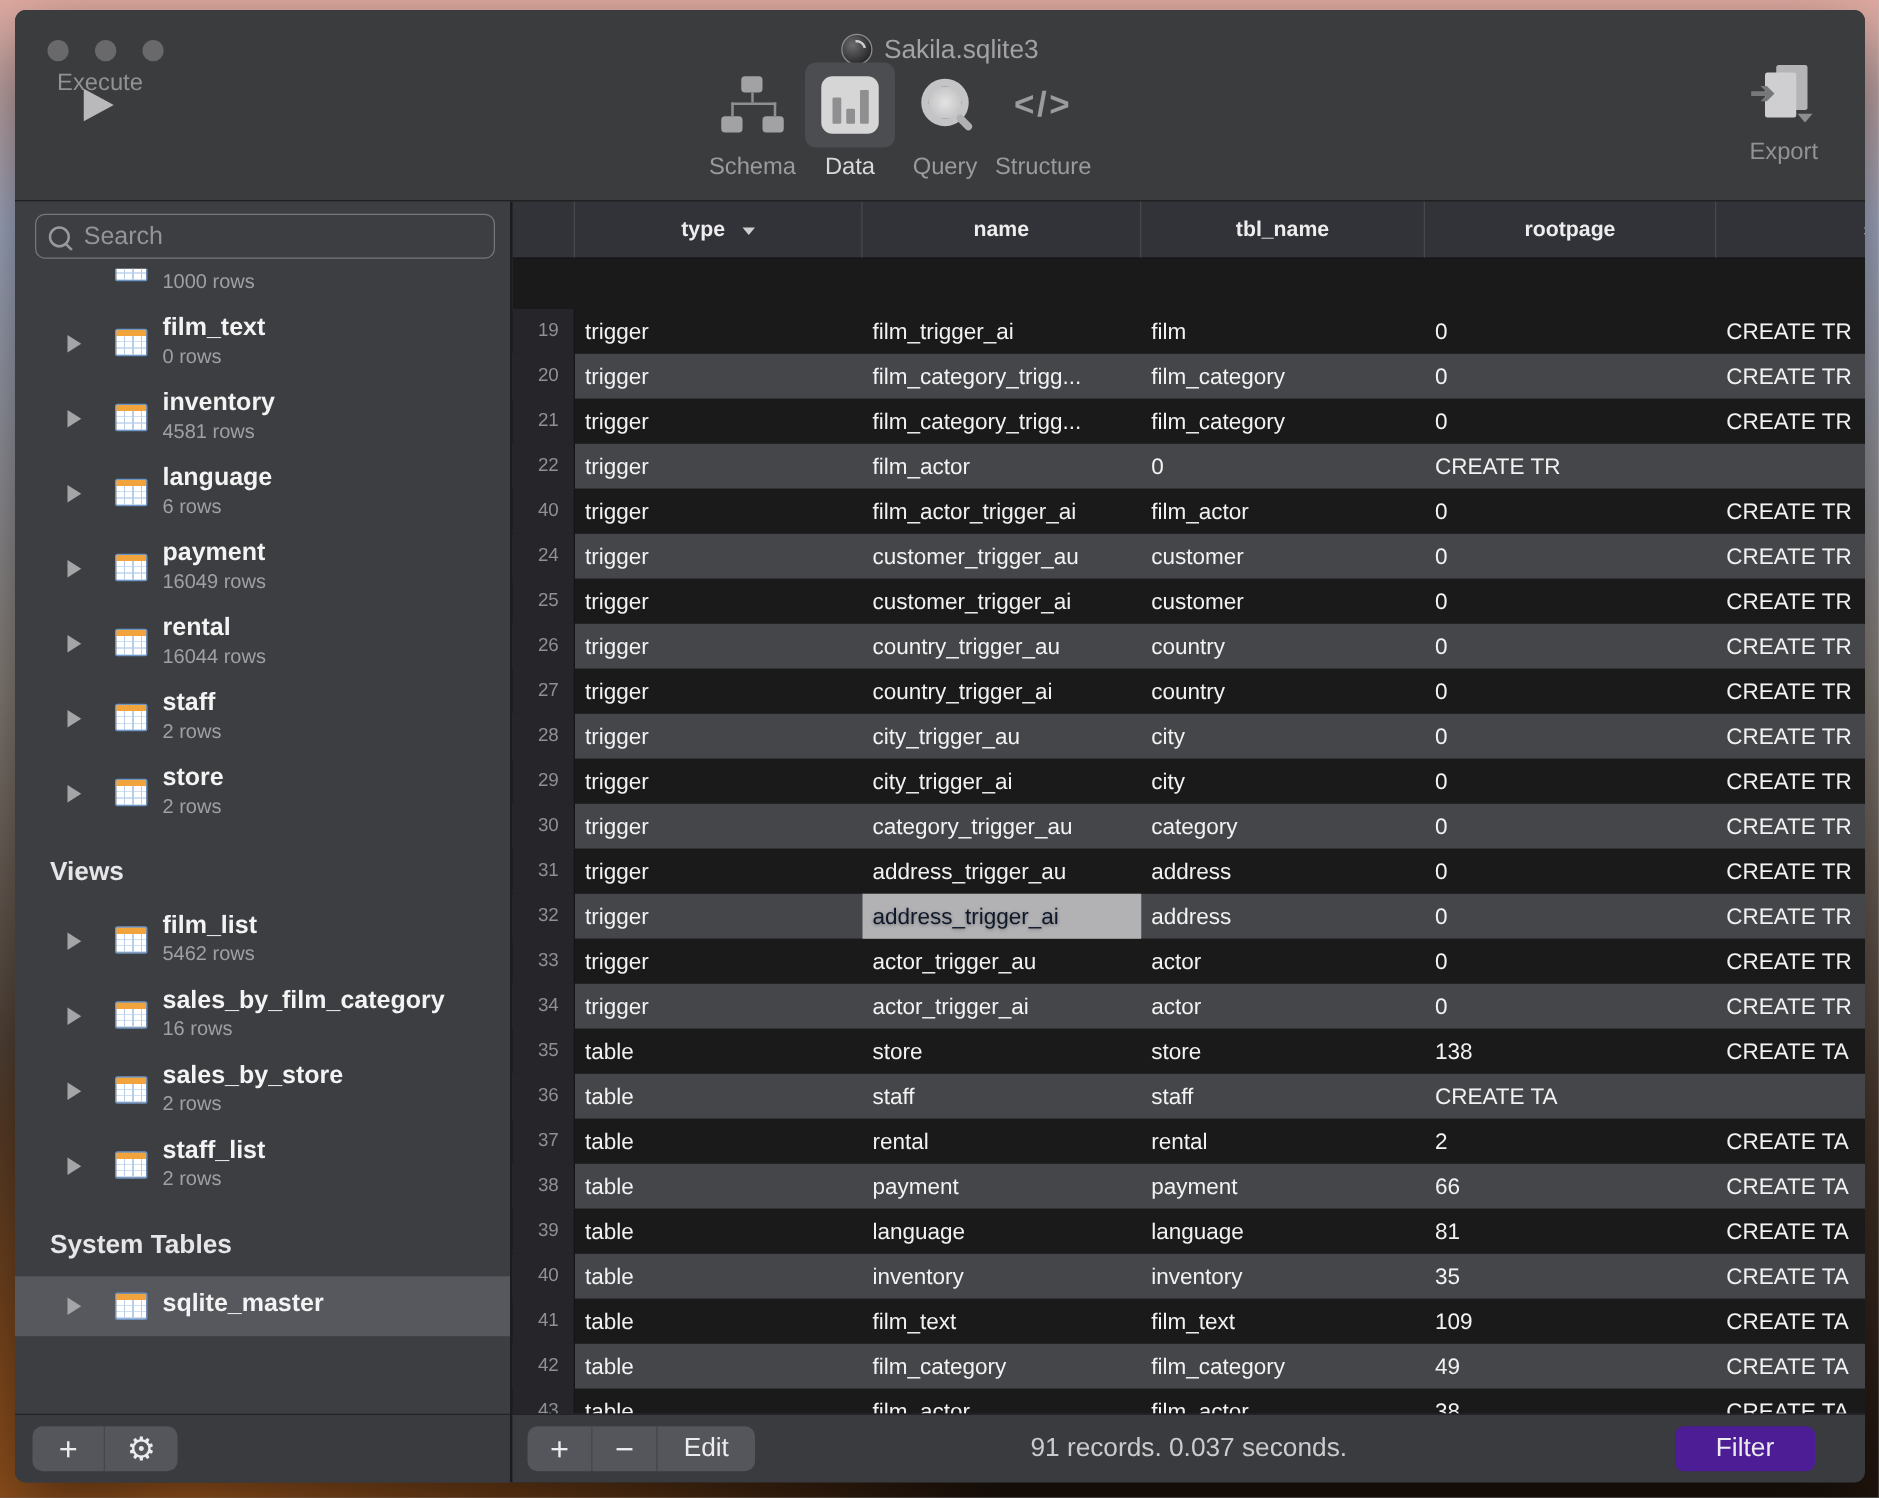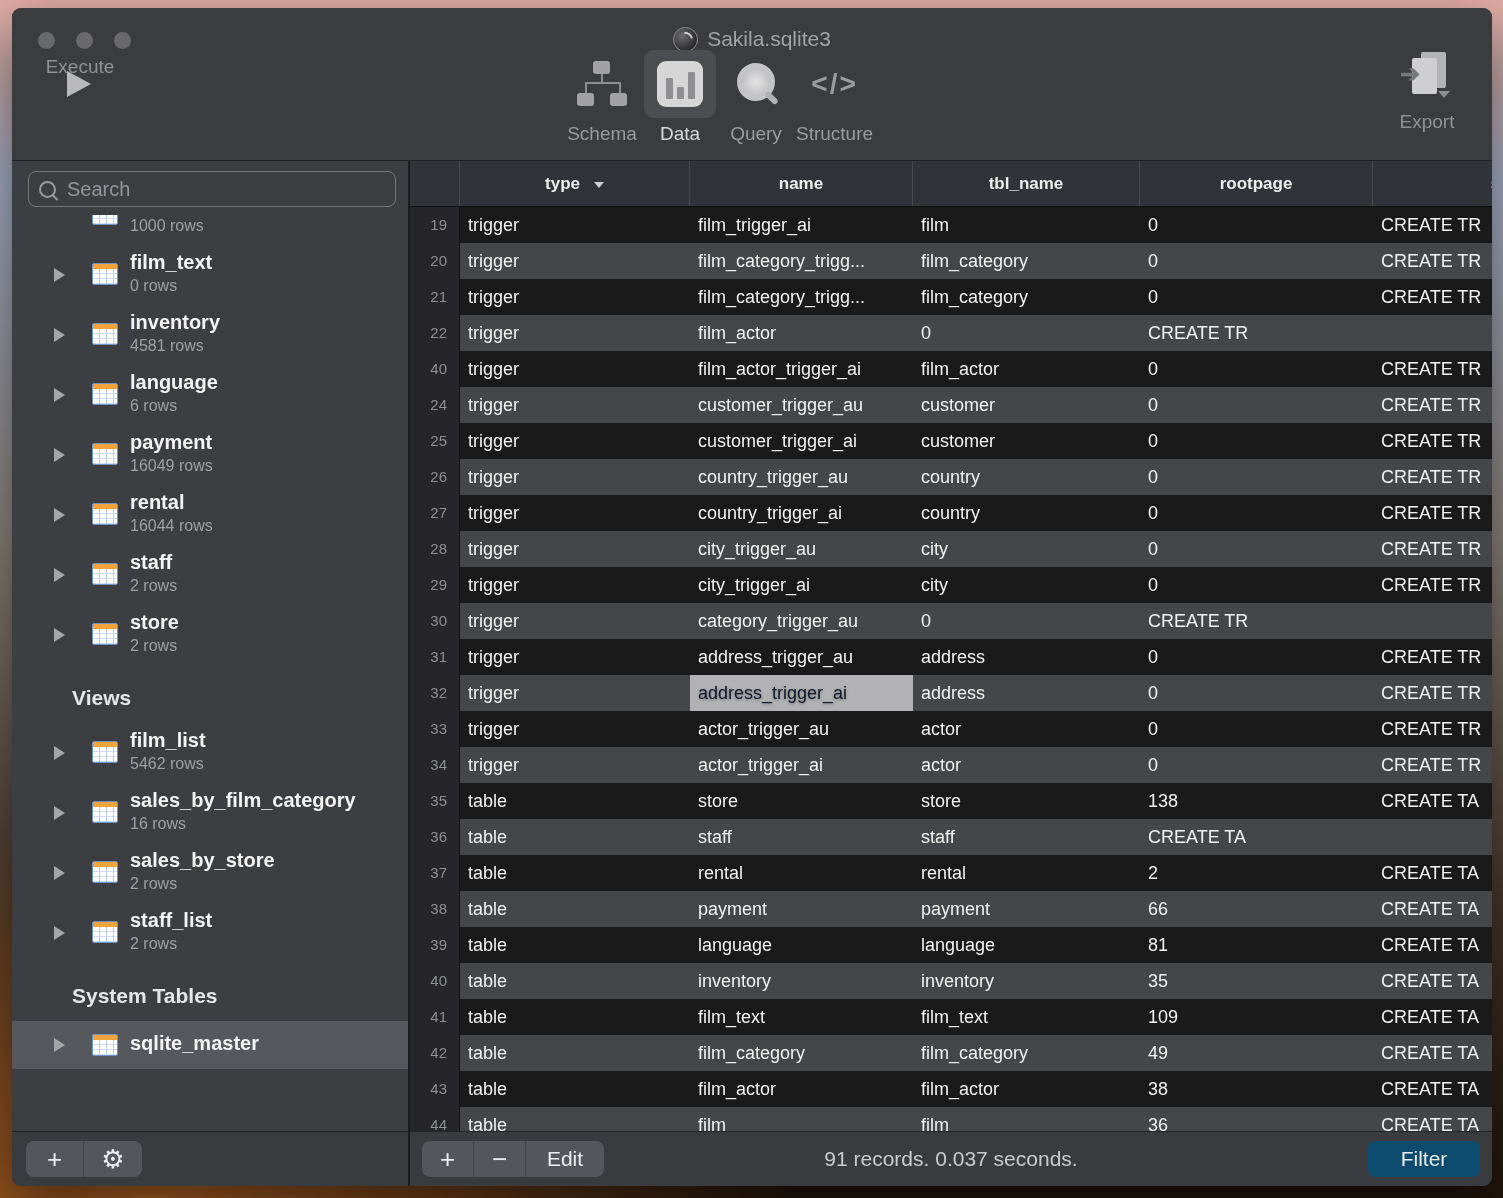--- a/index.html
+++ b/index.html
@@ -70,29 +70,29 @@
   .side-item{position:relative;height:60px;}
   .tri{position:absolute;left:42px;top:23px;width:0;height:0;border-left:11px solid #a4a5a7;border-top:7px solid transparent;border-bottom:7px solid transparent;}
   .ticon{position:absolute;left:80px;top:18px;width:26px;height:22px;border:1px solid #6d95c5;border-radius:2px;box-sizing:border-box;
     background:
       linear-gradient(180deg,#f2a43c 0,#f2a43c 5px,rgba(0,0,0,0) 5px),
       repeating-linear-gradient(90deg,rgba(0,0,0,0) 0 6px,#b7cde8 6px 7px),
       repeating-linear-gradient(180deg,#ffffff 0 4px,#cfdff1 4px 5px);}
   .tname{position:absolute;left:118px;top:6px;font-size:20px;font-weight:bold;color:#f3f3f4;white-space:nowrap;}
   .trows{position:absolute;left:118px;top:32px;font-size:16px;color:#9fa0a3;}
   .partial{margin-top:-30px;}
-  .section-h{height:58px;line-height:66px;padding-left:60px;font-size:21px;font-weight:bold;color:#e6e6e8;}
+  .section-h{height:58px;line-height:66px;padding-left:28px;font-size:21px;font-weight:bold;color:#e6e6e8;}
   .sys-item{position:relative;height:48px;}
   .sys-item .tri{top:17px;}
   .sys-item .ticon{top:13px;}
   .sys-item .tname{top:11px;}
   .selrow{background:#56585d;}
   
   .main{flex:1;display:flex;flex-direction:column;min-width:0;background:#1a1a1b;}
-  .grid-area{flex:1;min-height:0;display:flex;flex-direction:column;overflow:hidden;}
+  .grid-area{flex:1;min-height:0;display:flex;flex-direction:column;overflow:hidden;gap:40px;}
   .ghead{flex:none;display:grid;grid-template-columns:50px 230px 223px 227px 233px 260px;height:45px;line-height:45px;
     background:#323338;border-bottom:1px solid #0f0f10;width:1223px;}
   .hcell{color:#ededee;font-weight:bold;font-size:17px;text-align:center;border-right:1px solid #47484c;overflow:hidden;white-space:nowrap;}
   .hcell:last-child{border-right:none;}
   .hcell.gut{border-right:1px solid #47484c;}
   .hdr-chevron{display:inline-block;width:0;height:0;border-left:5px solid transparent;border-right:5px solid transparent;border-top:6px solid #cfcfd1;margin-left:14px;vertical-align:middle;}
   .gbody{flex:1;overflow:hidden;}
   .trow{display:grid;grid-template-columns:50px 230px 223px 227px 233px 260px;height:36px;line-height:36px;width:1223px;}
   .trow:nth-child(odd){background:#1a1a1b;}
   .trow:nth-child(even){background:#454649;}
@@ -104,21 +104,21 @@
   .seg{display:flex;background:#55565b;border-radius:8px;overflow:hidden;height:36px;}
   .seg .segbtn{border:none;background:transparent;color:#ececee;border-right:1px solid #45464a;display:flex;align-items:center;justify-content:center;font-family:inherit;cursor:default;}
   .seg .segbtn:last-child{border-right:none;}
   .side-footer .seg{margin-left:14px;}
   .side-footer .segbtn{width:58px;font-size:26px;}
   .gear{font-size:24px;}
   .main-footer .seg{margin-left:12px;}
   .main-footer .pm{width:52px;font-size:26px;}
   .main-footer .editbtn{width:78px;font-size:21px;}
   .statustext{position:absolute;left:0;right:0;text-align:center;color:#cbcbcd;font-size:21px;pointer-events:none;}
-  .filterbtn{position:absolute;right:12px;top:9px;width:112px;height:36px;background:#0c4a6e;border:none;border-radius:7px;color:#ececee;font-size:21px;font-family:inherit;}
+  .filterbtn{position:absolute;right:40px;top:9px;width:112px;height:36px;background:#4c1d95;border:none;border-radius:7px;color:#ececee;font-size:21px;font-family:inherit;}
 </style>
 </head>
 <body>
 
 <div class="window">
 
   <div class="toolbar">
     <div class="lights">
       <span class="light"></span>
       <span class="light"></span>
@@ -396,20 +396,21 @@
     <div class="c">city_trigger_ai</div>
     <div class="c">city</div>
     <div class="c">0</div>
     <div class="c">CREATE TR</div>
   </div>
 
   <div class="trow">
     <div class="c c-num">30</div>
     <div class="c">trigger</div>
     <div class="c">category_trigger_au</div>
+    <div class="c">category</div>
     <div class="c">0</div>
     <div class="c">CREATE TR</div>
   </div>
 
   <div class="trow">
     <div class="c c-num">31</div>
     <div class="c">trigger</div>
     <div class="c">address_trigger_au</div>
     <div class="c">address</div>
     <div class="c">0</div>

